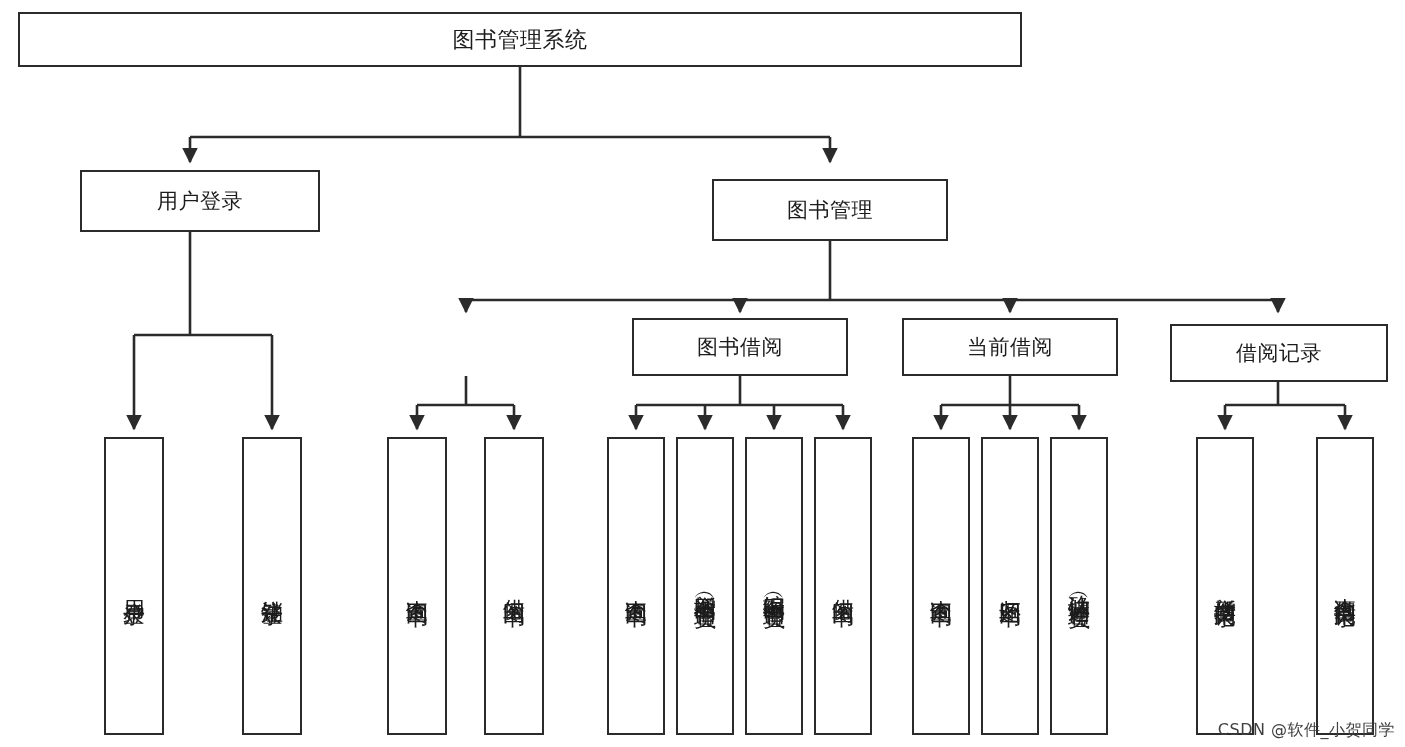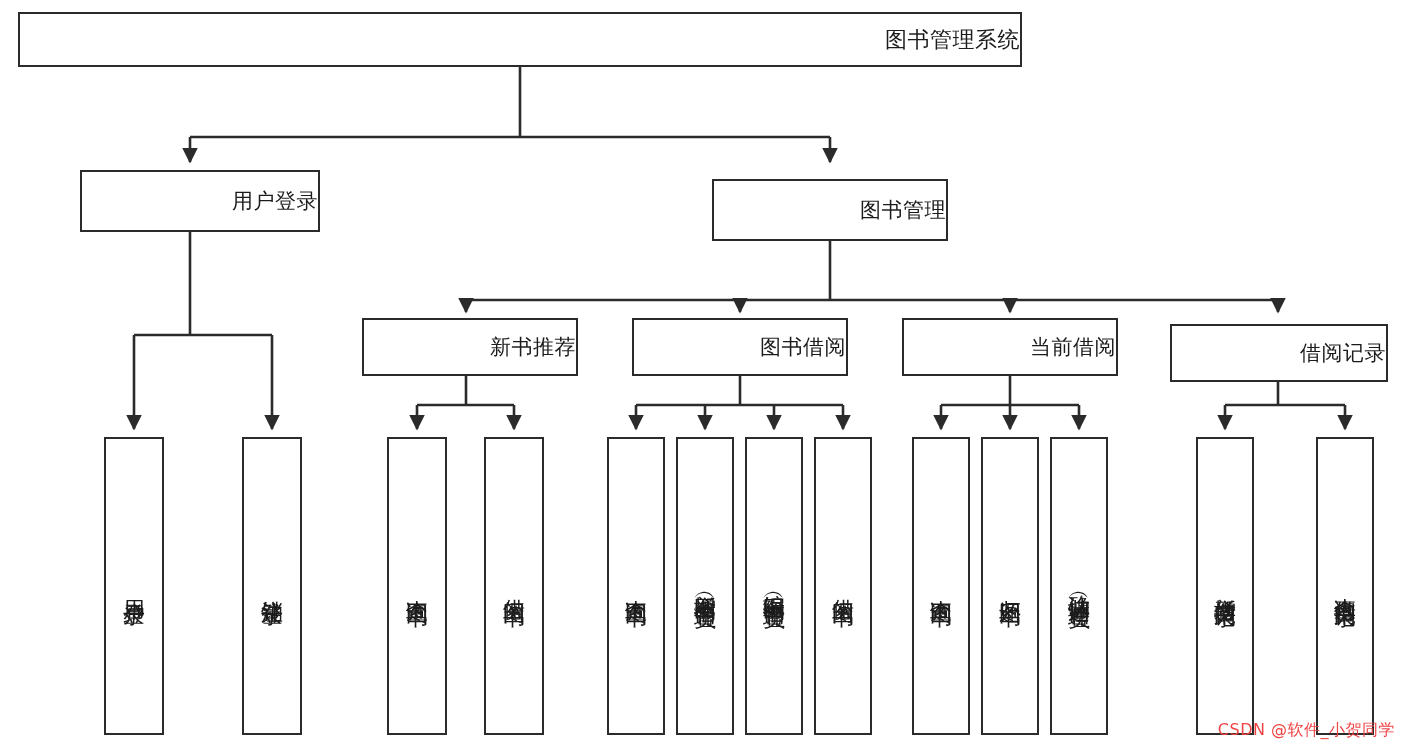--- a/index.html
+++ b/index.html
@@ -26,21 +26,21 @@
     height: 747px;
     pointer-events: none;
   }
   .node {
     position: absolute;
     box-sizing: border-box;
     background: #ffffff;
     border: 2px solid #2b2b2b;
     display: flex;
     align-items: center;
-    justify-content: flex-end;
+    justify-content: center;
     color: #1c1c1c;
   }
   .node .node-label {
     display: block;
     text-align: center;
     line-height: 1.18;
     letter-spacing: 0.5px;
   }
   
   .node.horiz .node-label {
@@ -63,21 +63,21 @@
     line-height: 1.0;
     letter-spacing: 2px;
     white-space: nowrap;
     max-height: 100%;
   }
   #watermark {
     position: absolute;
     right: 10px;
     bottom: 6px;
     font-size: 16px;
-    color: #ef4444;
+    color: #404040;
     letter-spacing: 0.5px;
     white-space: nowrap;
     font-family: "DejaVu Sans", "Liberation Sans", sans-serif;
   }
 </style>
 </head>
 <body>
 
 <div id="diagram-root">
 
@@ -135,23 +135,20 @@
     <span class="node-label">图书管理系统</span>
   </div>
 
   <div class="node horiz" style="left:80px; top:170px; width:240px; height:62px;">
     <span class="node-label">用户登录</span>
   </div>
   <div class="node horiz" style="left:712px; top:170px; width:236px; height:62px;margin-top:9px;">
     <span class="node-label">图书管理</span>
   </div>
 
-  <div class="node horiz" style="left:362px; top:318px; width:216px; height:58px;">
-    <span class="node-label">新书推荐</span>
-  </div>
   <div class="node horiz" style="left:902px; top:318px; width:216px; height:58px;">
     <span class="node-label">当前借阅</span>
   </div>
   <div class="node horiz" style="left:632px; top:318px; width:216px; height:58px;">
     <span class="node-label">图书借阅</span>
   </div>
   <div class="node horiz" style="left:1170px; top:324px; width:218px; height:58px;">
     <span class="node-label">借阅记录</span>
   </div>
 

